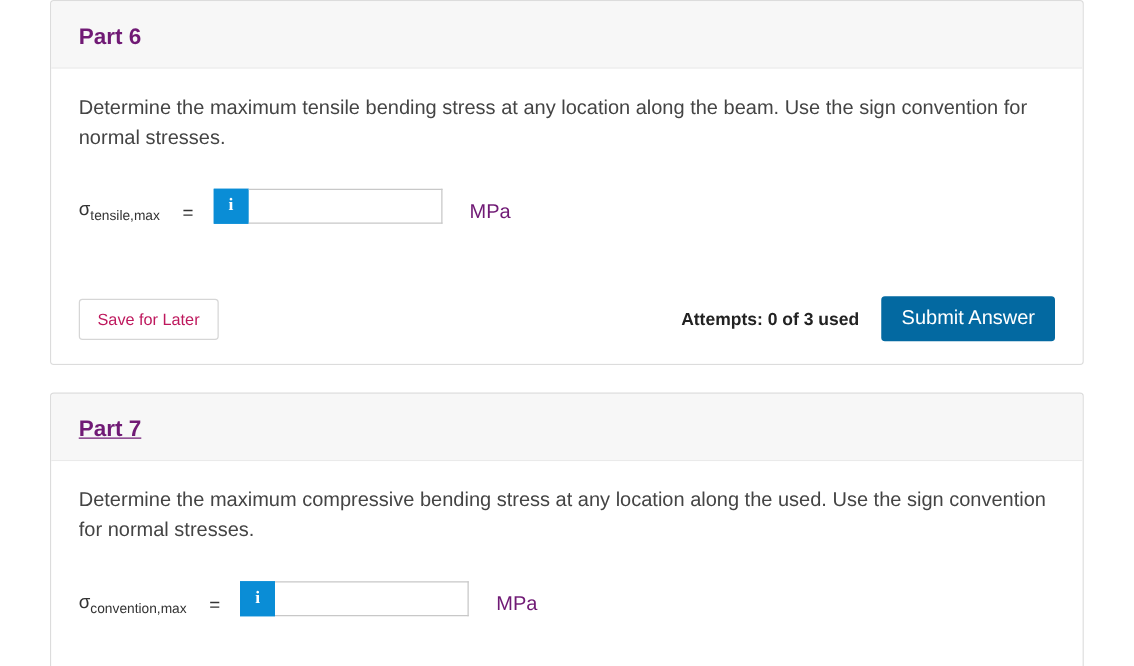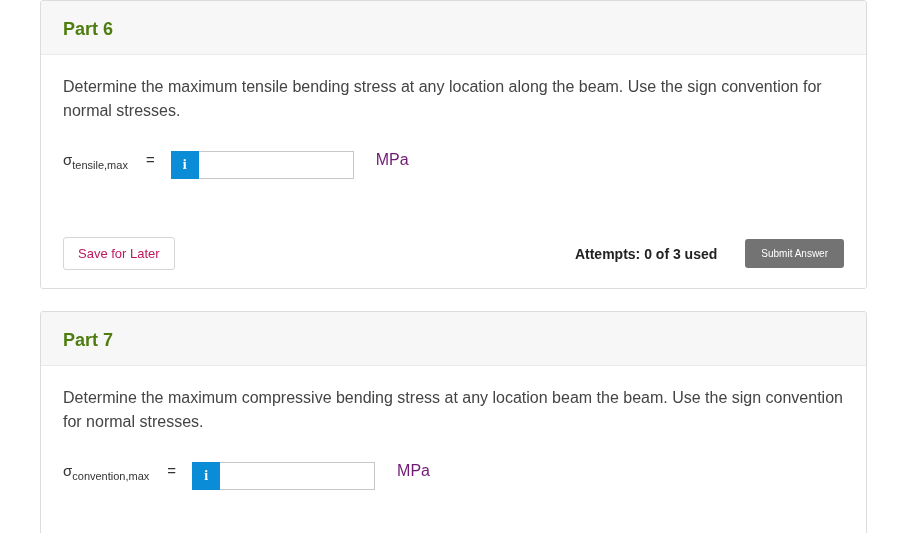--- a/index.html
+++ b/index.html
@@ -21,39 +21,40 @@
       border-radius: 3px;
       margin-bottom: 22px;
       overflow: hidden;
     }
     .part-header {
       background: #f7f7f7;
       padding: 18px 22px 14px 22px;
       border-bottom: 1px solid #eaeaea;
     }
     .part-title {
-      color: #4d7c0f;
+      color: #701a75;
       font-size: 18px;
       font-weight: 600;
     }
     .part-title.underlined {
+      text-decoration: underline;
     }
     .part-body {
       background: #ffffff;
       padding: 20px 22px 18px 22px;
     }
     .question-text {
       color: #444;
       font-size: 16px;
       line-height: 1.5;
       margin-bottom: 28px;
     }
     .input-row {
       display: flex;
-      align-items: flex-start;
+      align-items: flex-end;
       gap: 10px;
       margin-bottom: 58px;
     }
     .variable-label {
       font-size: 15px;
       color: #333;
       margin-right: 6px;
     }
     .variable-label sub {
       font-size: 11px;
@@ -105,33 +106,33 @@
       border: 1px solid #d6d6d6;
       border-radius: 3px;
       color: #be185d;
       font-size: 13px;
       padding: 8px 14px;
       cursor: pointer;
     }
     .right-actions {
       display: flex;
       align-items: center;
-      gap: 28px;
+      gap: 18px;
     }
     .attempts-text {
       font-size: 14px;
       font-weight: 600;
       color: #222;
     }
     .submit-btn {
-      background: #737373;
+      background: #0369a1;
       color: #ffffff;
       border: none;
       border-radius: 3px;
-      font-size: 10px;
+      font-size: 16px;
       padding: 9px 16px;
       cursor: pointer;
     }
   </style>
 </head>
 <body>
 
 <div class="container">
 
   <div class="part-card">
@@ -159,21 +160,21 @@
         </div>
       </div>
     </div>
   </div>
 
   <div class="part-card">
     <div class="part-header">
       <div class="part-title underlined">Part 7</div>
     </div>
     <div class="part-body">
-      <div class="question-text">Determine the maximum compressive bending stress at any location beam the beam.  Use the sign convention for normal stresses.</div>
+      <div class="question-text">Determine the maximum compressive bending stress at any location along the used.  Use the sign convention for normal stresses.</div>
       <div class="input-row">
         <span class="variable-label">σ<sub>convention,max</sub></span>
         <span class="equals">=</span>
         <div class="input-wrap">
           <div class="info-btn">
               <span>i</span>
             </div>
           <input class="answer-input" type="text" value="" style="">
         </div>
         <span class="unit-label">MPa</span>

